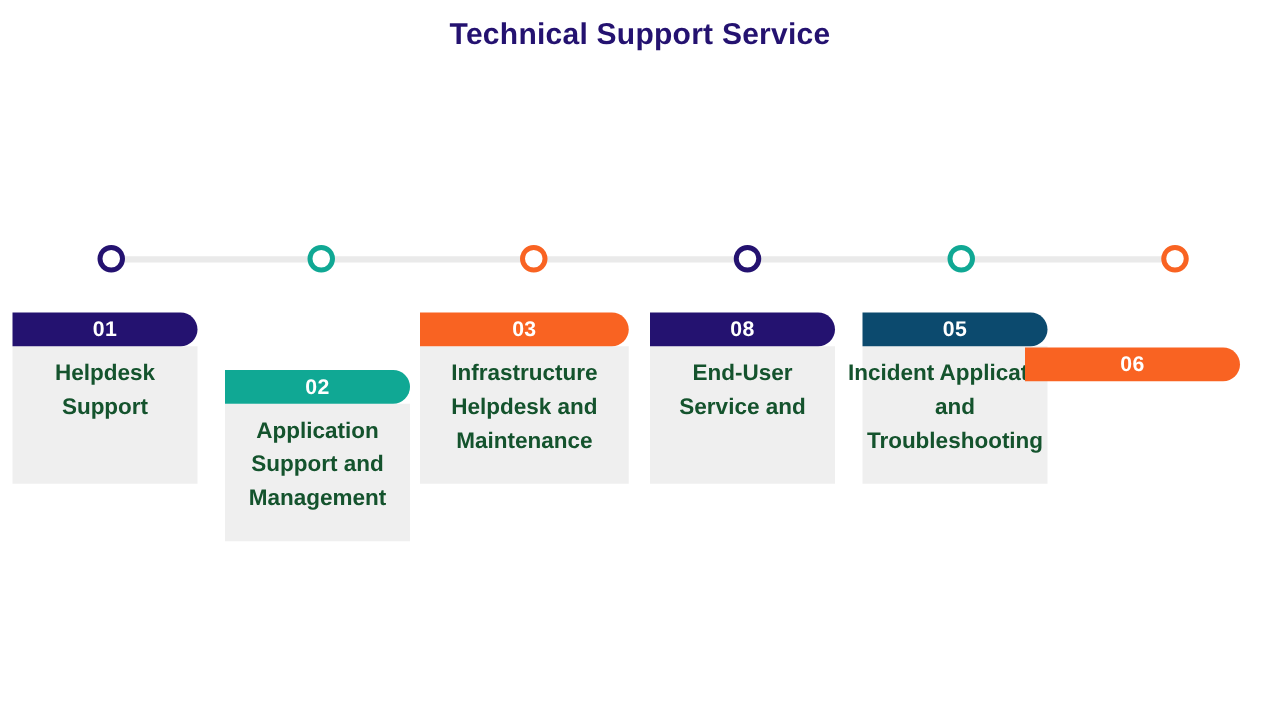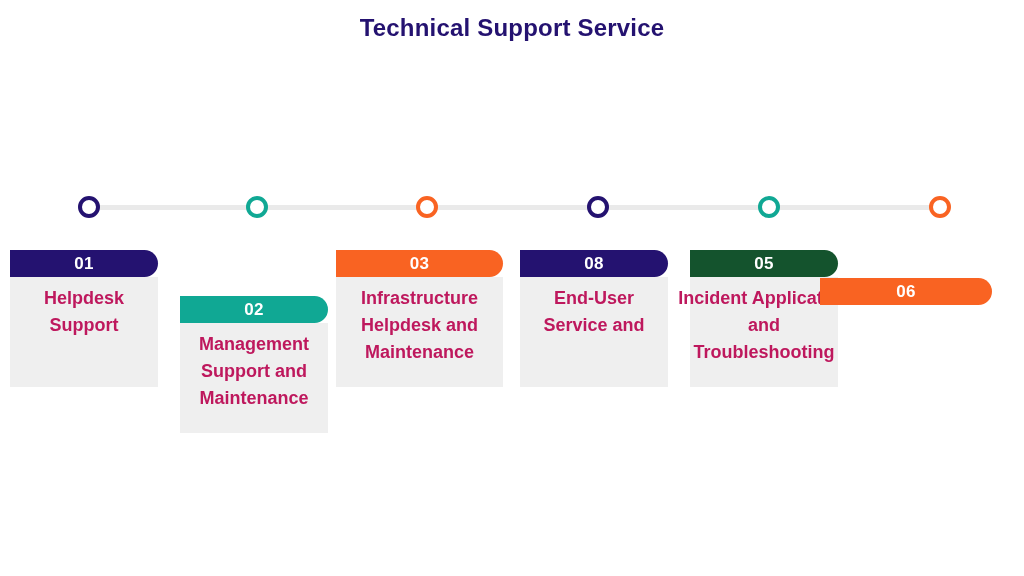--- a/index.html
+++ b/index.html
@@ -89,21 +89,21 @@
   }
 
   .card-body {
     background: #efefef;
     min-height: 110px;
     padding: 8px 4px 12px 4px;
     text-align: center;
     font-size: 18px;
     font-weight: bold;
     line-height: 27px;
-    color: #be185d;
+    color: #14532d;
     box-sizing: border-box;
     position: relative;
     z-index: 1;
   }
 
   .card-body .label {
     display: block;
     white-space: normal;
     overflow-wrap: break-word;
     word-break: break-word;
@@ -138,37 +138,37 @@
   <div class="cards" id="cards-layer">
       <div class="card" style="left: 10px; width: 148px;">
         <div class="card-header" style="background: rgb(36, 18, 112);">01</div>
         <div class="card-body">
           <span class="label">Helpdesk Support</span>
         </div>
       </div>
       <div class="card" style="left: 180px; width: 148px;">
         <div class="card-header" style="background: rgb(16, 168, 148); margin-top: 46px;">02</div>
         <div class="card-body">
-          <span class="label">Management Support and Maintenance</span>
+          <span class="label">Application Support and Management</span>
         </div>
       </div>
       <div class="card" style="left: 336px; width: 167px;">
         <div class="card-header" style="background: rgb(249, 99, 34);">03</div>
         <div class="card-body">
           <span class="label">Infrastructure Helpdesk and Maintenance</span>
         </div>
       </div>
       <div class="card" style="left: 520px; width: 148px;">
         <div class="card-header" style="background: rgb(36, 18, 112);">08</div>
         <div class="card-body">
           <span class="label">End-User Service and</span>
         </div>
       </div>
       <div class="card" style="left: 690px; width: 148px;">
-        <div class="card-header" style="background: #14532d;">05</div>
+        <div class="card-header" style="background: #0c4a6e;">05</div>
         <div class="card-body overflow">
           <span class="label">Incident Application and Troubleshooting</span>
         </div>
       </div>
       <div class="card" style="left: 820px; width: 172px; margin-top: 28px;">
         <div class="card-header" style="background: rgb(249, 99, 34);">06</div>
       </div>
     </div>
 
 </div>

